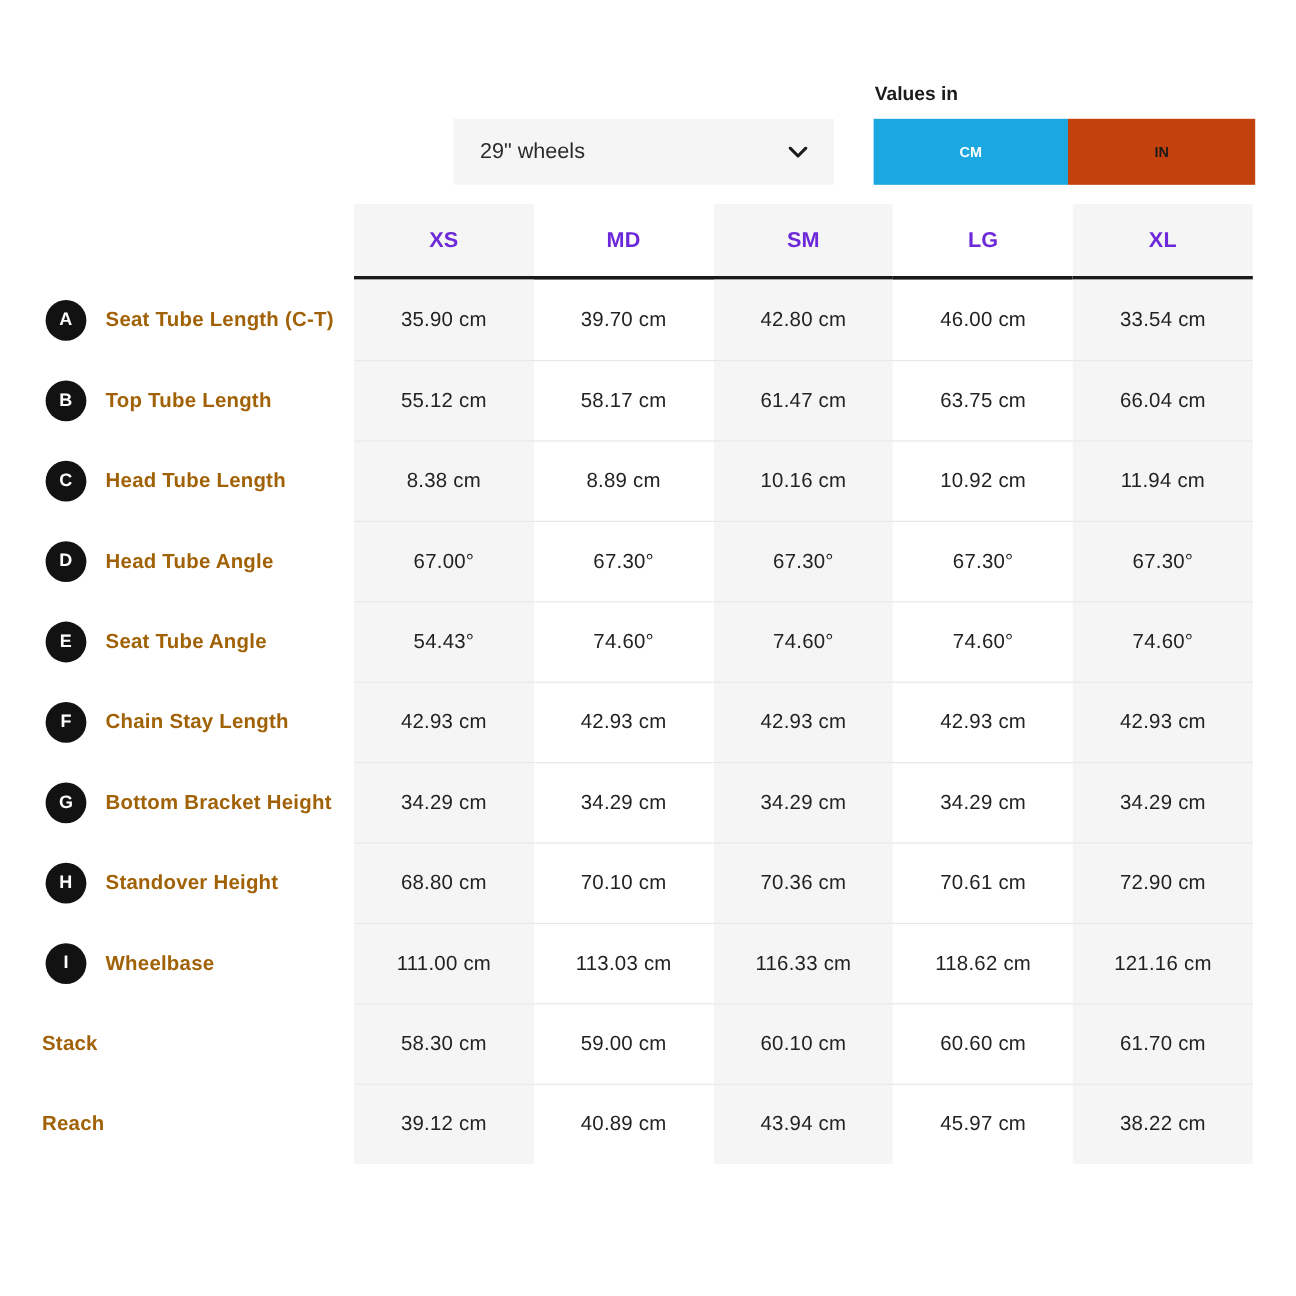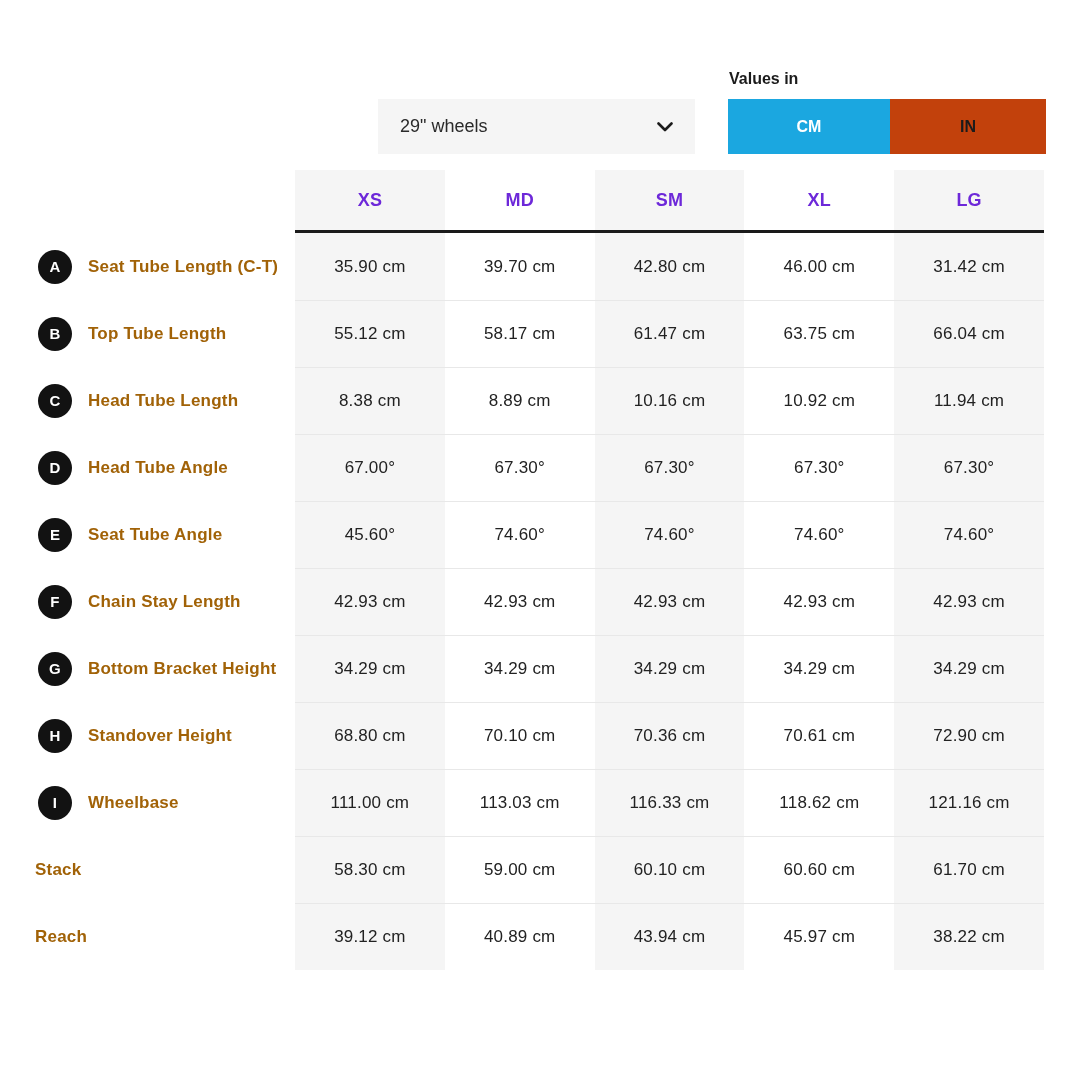--- a/index.html
+++ b/index.html
@@ -28,21 +28,21 @@
 
   .values-in {
     position: absolute;
     left: 729px; top: 70px;
     font-size: 16px; font-weight: 700; color: #1b1b1b;
   }
 
   .unit-btn {
     position: absolute; top: 99px; height: 55px;
     display: flex; align-items: center; justify-content: center;
-    font-size: 16px; font-weight: 700;
+    font-size: 12px; font-weight: 700;
     cursor: pointer; border: none;
   }
   .unit-btn.cm { left: 728px; width: 162px; background: #1ba7e0; color: #ffffff; }
   .unit-btn.in { left: 890px; width: 156px; background: #c2410c; color: #1b1b1b; }
 
   
   .geo-table {
     position: absolute;
     left: 35px; top: 170px;
     width: 1009px;
@@ -100,34 +100,34 @@
   <button class="unit-btn cm">CM</button>
   <button class="unit-btn in">IN</button>
 
   <div class="geo-table">
 
     <div class="trow head">
       <div class="cell label-cell"></div>
       <div class="cell">XS</div>
       <div class="cell">MD</div>
       <div class="cell">SM</div>
+      <div class="cell">LG</div>
       <div class="cell">XL</div>
-      <div class="cell">LG</div>
     </div>
 
     <div class="trow data">
       <div class="cell label-cell">
         <span class="badge">A</span>
         <span class="rlabel">Seat Tube Length (C-T)</span>
       </div>
       <div class="cell">35.90 cm</div>
       <div class="cell">39.70 cm</div>
       <div class="cell">42.80 cm</div>
       <div class="cell">46.00 cm</div>
-      <div class="cell">31.42 cm</div>
+      <div class="cell">33.54 cm</div>
     </div>
 
     <div class="trow data">
       <div class="cell label-cell">
         <span class="badge">B</span>
         <span class="rlabel">Top Tube Length</span>
       </div>
       <div class="cell">55.12 cm</div>
       <div class="cell">58.17 cm</div>
       <div class="cell">61.47 cm</div>
@@ -157,21 +157,21 @@
       <div class="cell">67.30°</div>
       <div class="cell">67.30°</div>
       <div class="cell">67.30°</div>
     </div>
 
     <div class="trow data">
       <div class="cell label-cell">
         <span class="badge">E</span>
         <span class="rlabel">Seat Tube Angle</span>
       </div>
-      <div class="cell">45.60°</div>
+      <div class="cell">54.43°</div>
       <div class="cell">74.60°</div>
       <div class="cell">74.60°</div>
       <div class="cell">74.60°</div>
       <div class="cell">74.60°</div>
     </div>
 
     <div class="trow data">
       <div class="cell label-cell">
         <span class="badge">F</span>
         <span class="rlabel">Chain Stay Length</span>

